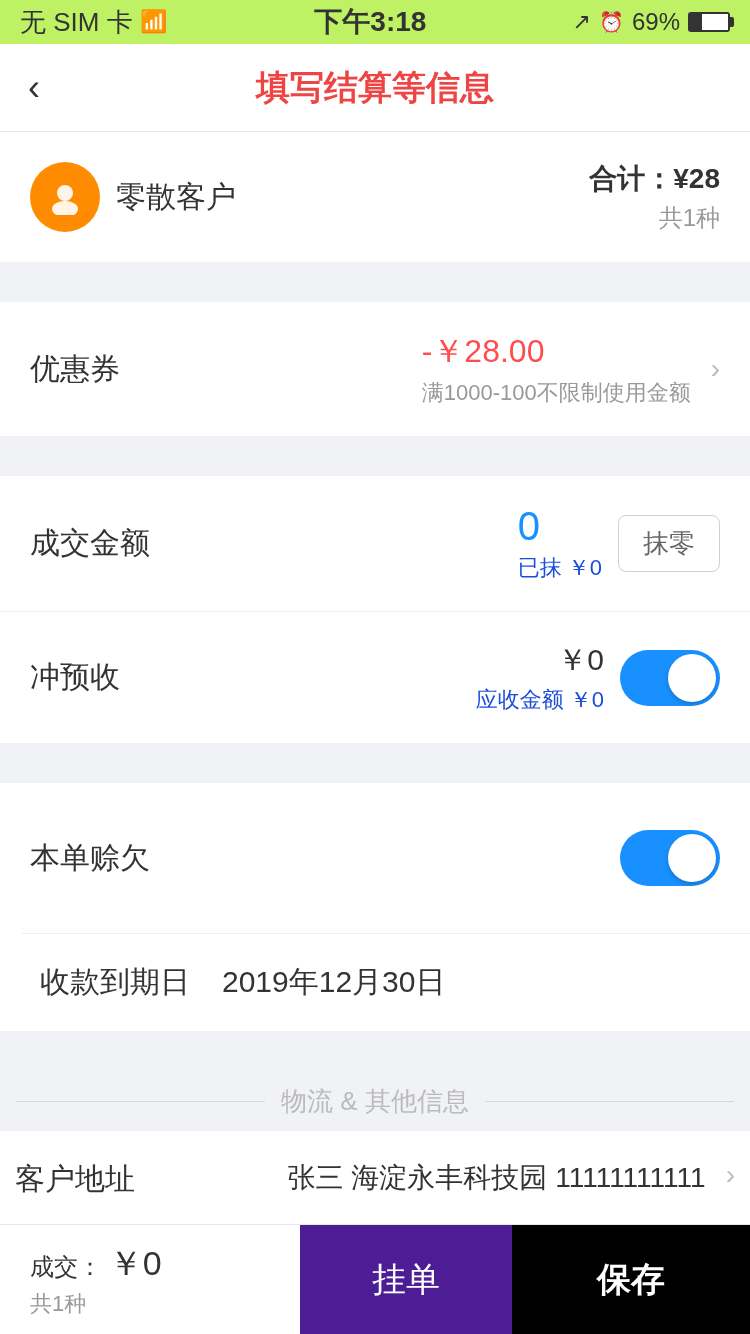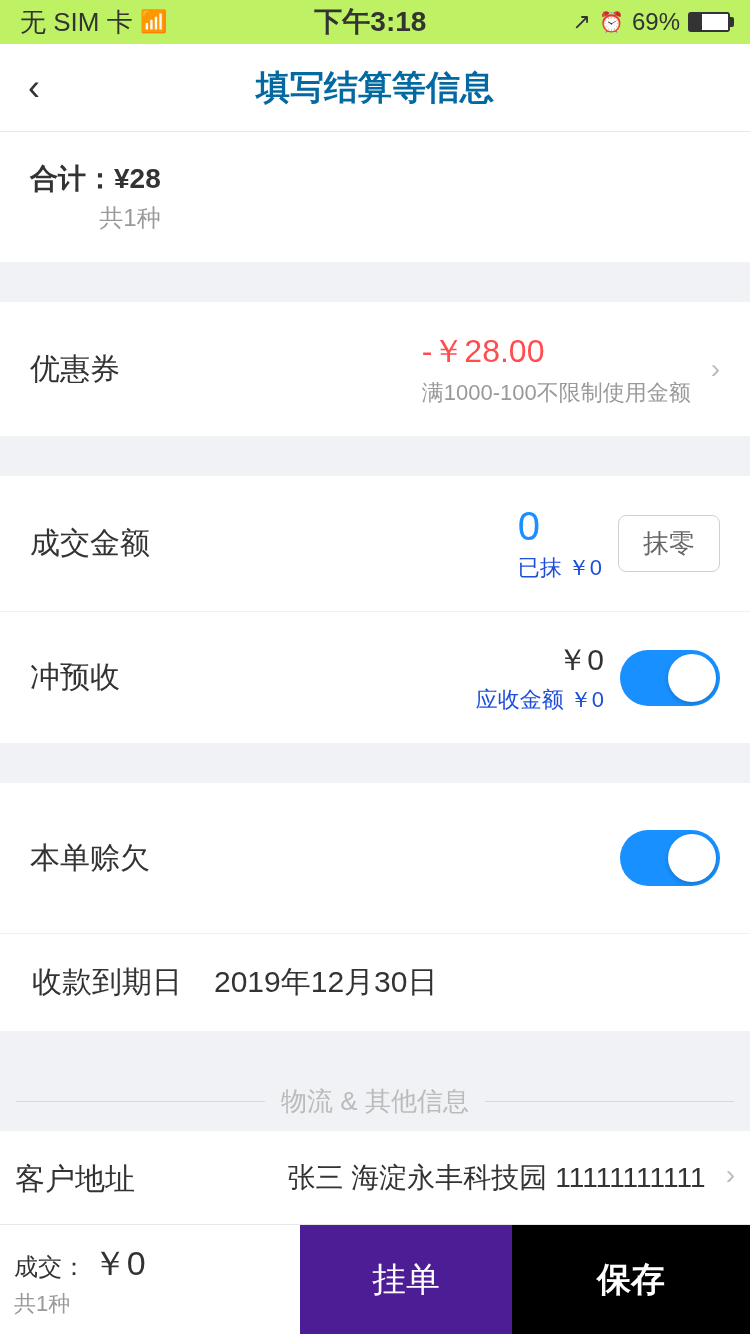--- a/index.html
+++ b/index.html
@@ -66,21 +66,21 @@
       position: absolute;
       left: 28px;
       font-size: 36px;
       color: #333;
       cursor: pointer;
       font-weight: 300;
     }
     .nav-title {
       font-size: 34px;
       font-weight: 600;
-      color: #0369a1;
+      color: #ef4444;
     }
 
     
     .content {
       flex: 1;
       overflow-y: auto;
       background: #f0f2f5;
     }
 
     
@@ -221,25 +221,26 @@
       align-items: center;
       justify-content: space-between;
     }
     .debt-label {
       font-size: 30px;
       color: #333;
     }
 
     
     .due-row {
-      padding: 28px 32px;
+      padding: 28px 18px;
       display: flex;
       align-items: center;
       gap: 16px;
       border-top: 1px solid #f0f0f0;
+      margin-left: 22px;
     }
     .due-label {
       font-size: 30px;
       color: #333;
     }
     .due-value {
       font-size: 30px;
       color: #333;
     }
 
@@ -300,21 +301,21 @@
       left: 0;
       width: 750px;
       height: 110px;
       background: #fff;
       display: flex;
       align-items: center;
       border-top: 1px solid #e8e8e8;
     }
     .bottom-summary {
       flex: 1;
-      padding: 0 14px;
+      padding: 0 30px;
     }
     .bottom-summary-top {
       font-size: 24px;
       color: #333;
     }
     .bottom-summary-count {
       font-size: 22px;
       color: #999;
       margin-top: 2px;
     }
@@ -362,20 +363,29 @@
 </div>
 
 <div class="nav-bar">
   <span class="nav-back">‹</span>
   <span class="nav-title">填写结算等信息</span>
 </div>
 
 <div class="content">
 
   <div class="customer-card">
+    <div class="customer-left">
+      <div class="customer-avatar">
+        <svg width="36" height="36" viewBox="0 0 36 36">
+          <circle cx="18" cy="14" r="8" fill="#fff" opacity="0.9"></circle>
+          <ellipse cx="18" cy="30" rx="13" ry="8" fill="#fff" opacity="0.9"></ellipse>
+        </svg>
+      </div>
+      <span class="customer-name">零散客户</span>
+    </div>
     <div class="customer-right">
       <div class="customer-total">
         <span>合计：</span><span>¥28</span>
       </div>
       <div class="customer-count">共1种</div>
     </div>
   </div>
 
   <div class="section-divider"></div>
 

